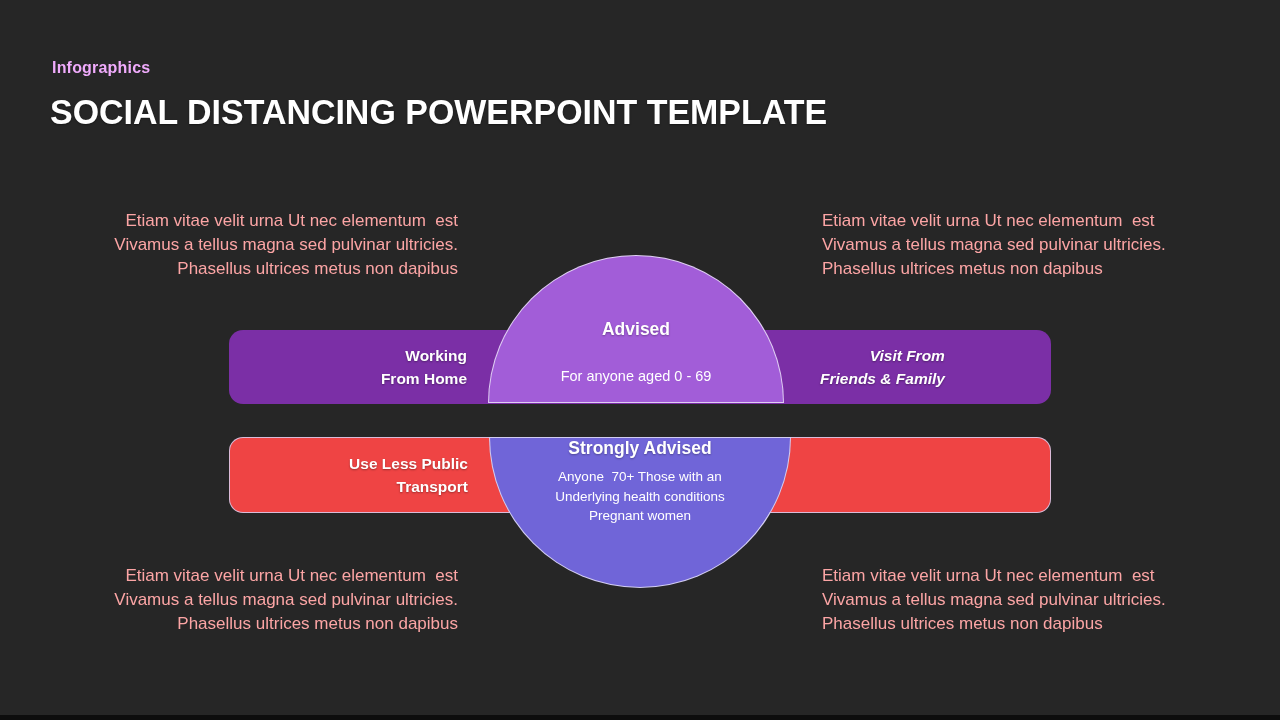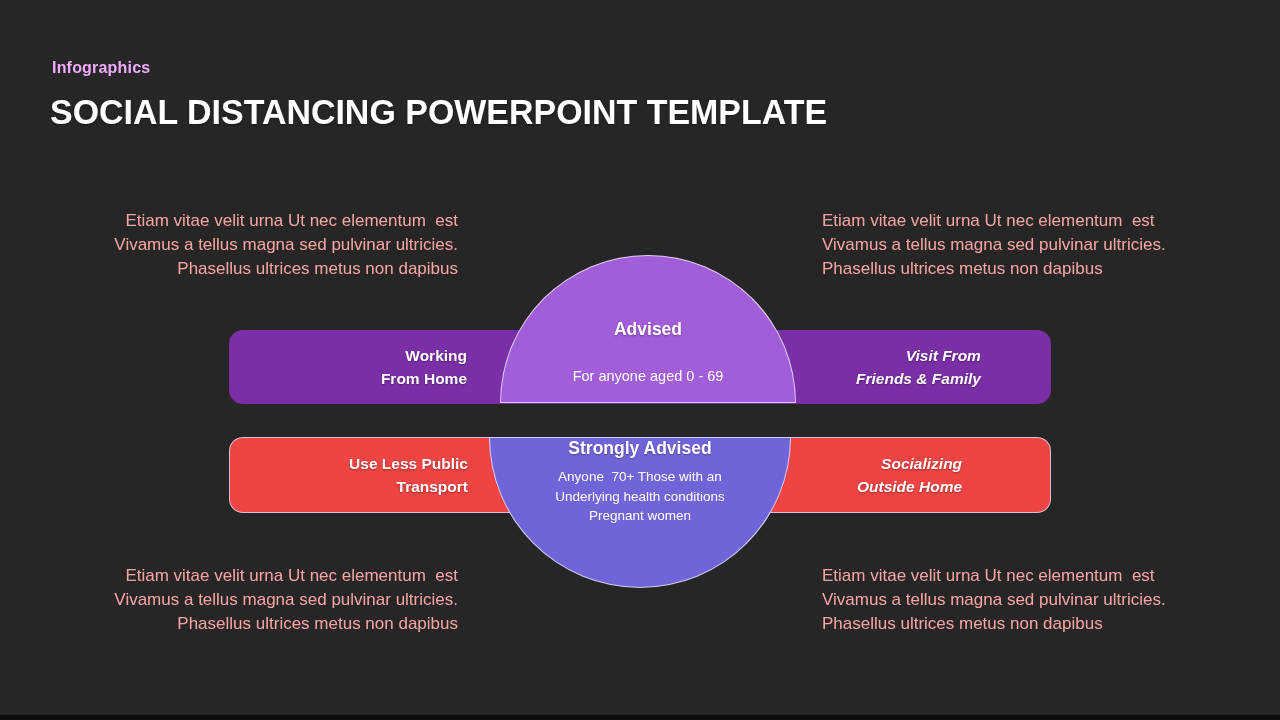--- a/index.html
+++ b/index.html
@@ -52,32 +52,31 @@
   .bar-strongly {
     top: 437px; height: 76px;
     background: #ef4444;
     border: 1.5px solid rgba(214,208,242,0.85);
   }
   .bar-label {
     position: absolute; top: 50%; transform: translateY(-50%);
     font-size: 15.5px; font-weight: bold; line-height: 23px;
     color: #ffffff; white-space: pre-wrap;
     text-shadow: 0 1px 2px rgba(0,0,0,0.35);
-    padding-left: 36px;
   }
   .bar-label.left  { left: 0; width: 238px; text-align: right; }
   .bar-label.right { left: 591px; text-align: right; font-style: italic; }
 
   .semi {
     position: absolute; z-index: 2;
     display: flex; flex-direction: column; align-items: center;
     text-align: center;
   }
   .semi-top {
-    left: 500px; top: 255px; width: 296px; height: 148px;
+    left: 488px; top: 255px; width: 296px; height: 148px;
     background: #A25DD8;
     border: 1.5px solid rgba(235,228,248,0.85);
     border-radius: 148px 148px 0 0;
     justify-content: flex-end;
     padding-bottom: 18px;
   }
   .semi-bottom {
     left: 489px; top: 437px; width: 302px; height: 151px;
     background: #7065D8;
     border: 1.5px solid rgba(228,224,248,0.85);
@@ -121,22 +120,20 @@
   <div class="bar bar-advised">
     <div class="bar-label left">Working
 From Home</div>
     <div class="bar-label right">Visit From
 Friends &amp; Family</div>
   </div>
 
   <div class="bar bar-strongly">
     <div class="bar-label left">Use Less Public
 Transport</div>
-    <div class="bar-label right">Socializing
-Outside Home</div>
   </div>
 
   <div class="semi semi-top">
     <div class="semi-heading">Advised</div>
     <div class="semi-text">For anyone aged 0 - 69</div>
   </div>
 
   <div class="semi semi-bottom">
     <div class="semi-heading">Strongly Advised</div>
     <div class="semi-text">Anyone  70+ Those with an

